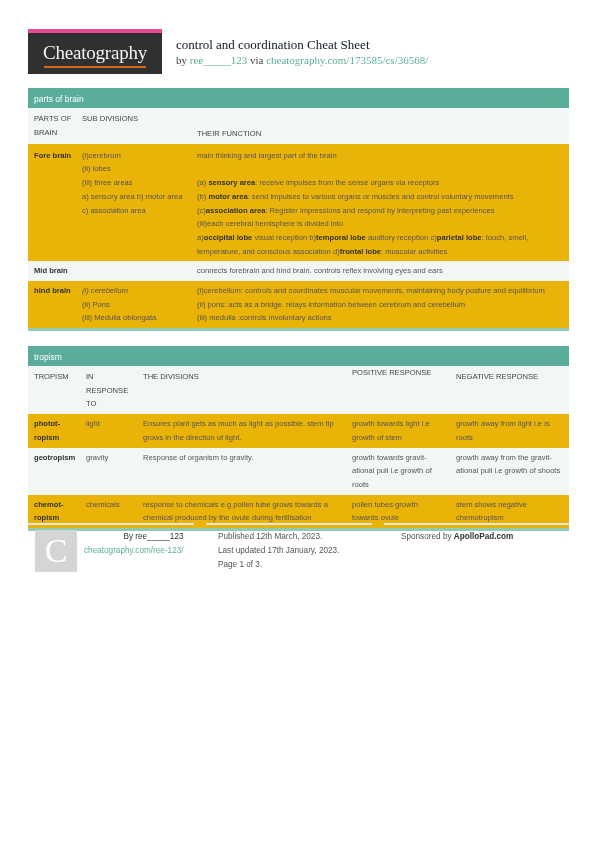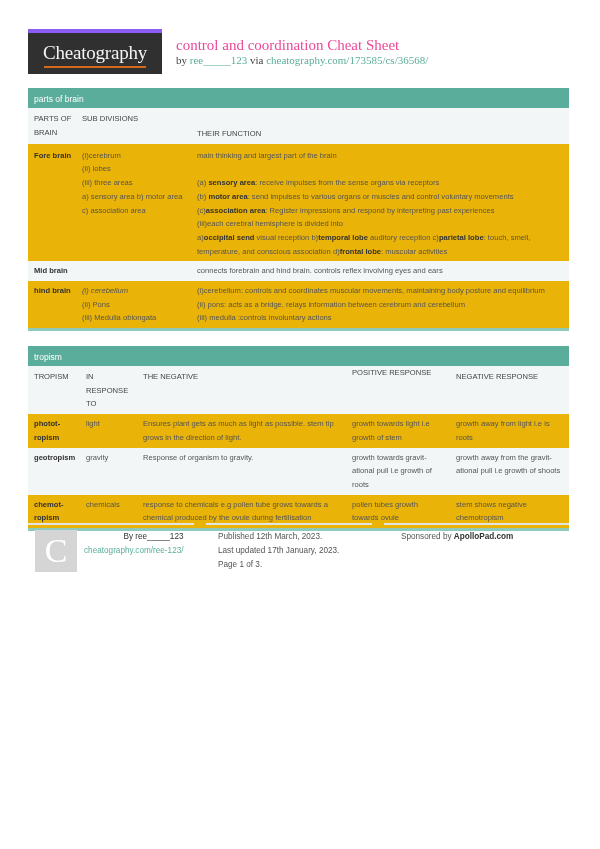--- a/index.html
+++ b/index.html
@@ -1,23 +1,23 @@
 <!DOCTYPE html>
 <html><head>
 <meta charset="utf-8">
 <style>
   * { box-sizing: border-box; margin: 0; padding: 0; }
   html, body { width: 600px; height: 849px; background: #ffffff; overflow: hidden; }
   body { position: relative; font-family: "Liberation Sans", sans-serif; color: #555; }
 
-  .logo { position: absolute; left: 28px; top: 29px; width: 134px; height: 45px; background: #303030; border-top: 4px solid #8b5cf6; }
+  .logo { position: absolute; left: 28px; top: 29px; width: 134px; height: 45px; background: #303030; border-top: 4px solid #ec4899; }
   .logo-text { position: absolute; left: 0; right: 0; top: 9px; text-align: center; font-family: "Liberation Serif", serif; font-size: 19px; color: #f4f4f4; letter-spacing: -0.2px; }
   .logo-underline { position: absolute; left: 16px; top: 33px; height: 2px; width: 102px; background: #d4691e; }
 
-  .title { position: absolute; left: 176px; top: 37px; font-family: "Liberation Serif", serif; font-size: 15px; color: #ec4899; }
+  .title { position: absolute; left: 176px; top: 37px; font-family: "Liberation Serif", serif; font-size: 13px; color: #0f172a; }
   .byline { position: absolute; left: 176px; top: 54px; font-family: "Liberation Serif", serif; font-size: 11px; color: #444; }
   .byline .teal { color: #5aad9a; }
 
   .section { position: absolute; left: 28px; width: 541px; }
   .section-head { height: 20px; background: #5aad9a; color: #fff; font-size: 8.5px; padding: 6px 6px 0 6px; }
   table { border-collapse: collapse; width: 100%; font-size: 7.6px; line-height: 13.7px; table-layout: fixed; }
   td, th { vertical-align: top; padding: 3px 4px 3px 6px; text-align: left; font-weight: normal; }
   th { color: #444; text-transform: none; }
   .rowalt { background: #f3f6f6; }
   .rowwhite { background: #eab308; }
@@ -68,21 +68,21 @@
         <div>(iii) three areas</div>
         <div>a) sensory area b) motor area c) association area</div>
       </td>
       <td style="padding-top:5px;">
         <div class="rich">main thinking and largest part of the brain</div>
         <div style="height:13.7px"></div>
         <div class="rich">(a) <b>sensory area</b>: receive impulses from the sense organs via receptors</div>
         <div class="rich">(b) <b>motor area</b>: send impulses to various organs or muscles and control voluntary movements</div>
         <div class="rich">(c)<b>association area</b>: Register impressions and respond by interpreting past experiences</div>
         <div class="rich">(iii)each cerebral hemisphere is divided into</div>
-        <div class="rich">a)<b>occipital send</b> visual reception b)<b>temporal lobe</b> auditory reception c)<b>parietal lobe</b>: touch, smell, temperature, and conscious association d)<b>frontal lobe</b>: muscular activities</div>
+        <div class="rich">a)<b>occipital lobe</b> visual reception b)<b>temporal lobe</b> auditory reception c)<b>parietal lobe</b>: touch, smell, temperature, and conscious association d)<b>frontal lobe</b>: muscular activities</div>
       </td>
     </tr>
     <tr class="rowalt">
       <td class="rowlabel" colspan="2">Mid brain</td>
       <td>
         <div class="rich">connects forebrain and hind brain. controls reflex involving eyes and ears</div>
       </td>
     </tr>
     <tr class="rowwhite">
       <td class="rowlabel">hind brain</td>
@@ -109,21 +109,21 @@
         <col style="width:52px">
         <col style="width:57px">
         <col style="width:209px">
         <col style="width:104px">
         <col>
       </colgroup>
     <tbody>
         <tr class="rowalt">
       <th style="padding-top:4px;padding-bottom:4px;">TROPISM</th>
       <th style="padding-top:4px;">IN RESPONSE TO</th>
-      <th style="padding-top:4px;">THE NEGATIVE</th>
+      <th style="padding-top:4px;">THE DIVISIONS</th>
       <th style="padding-top:0;">POSITIVE RESPONSE</th>
       <th style="padding-top:4px;">NEGATIVE RESPONSE</th>
     </tr>
     <tr class="rowwhite">
       <td class="rowlabel">photot­ropism</td>
       <td>light</td>
       <td>Ensures plant gets as much as light as possible. stem tip grows in the direction of light.</td>
       <td>growth towards light i.e growth of stem</td>
       <td>growth away from light i.e is roots</td>
     </tr>

